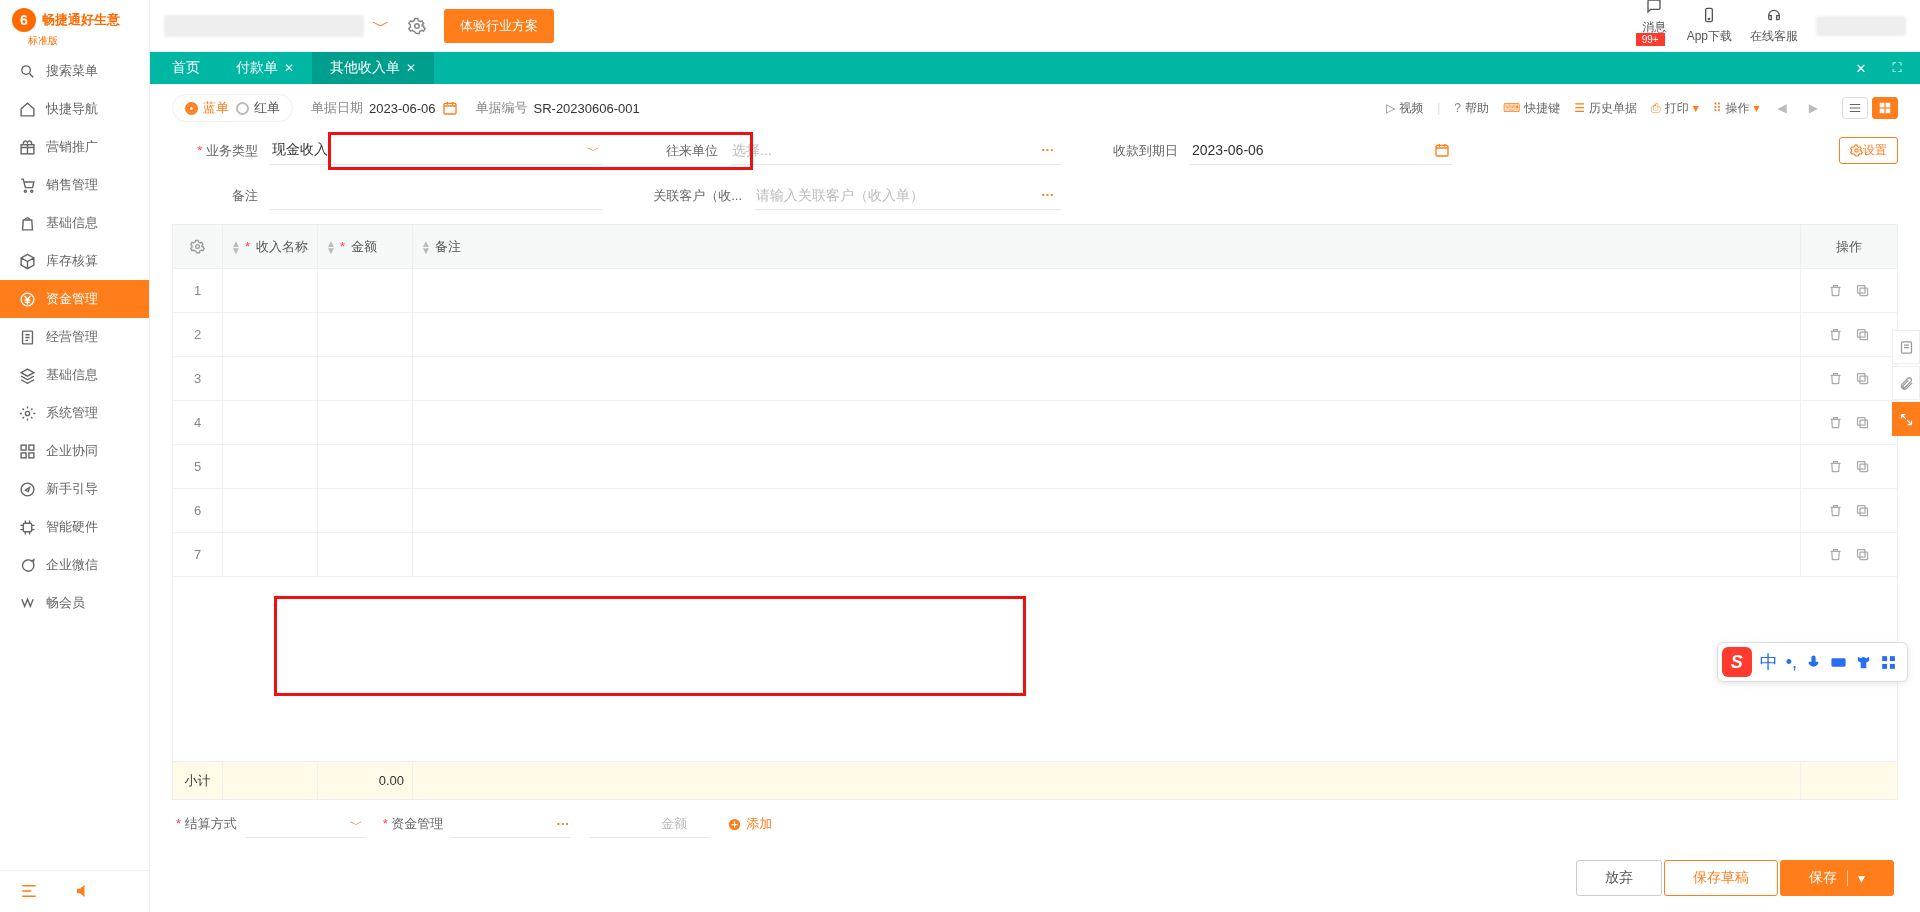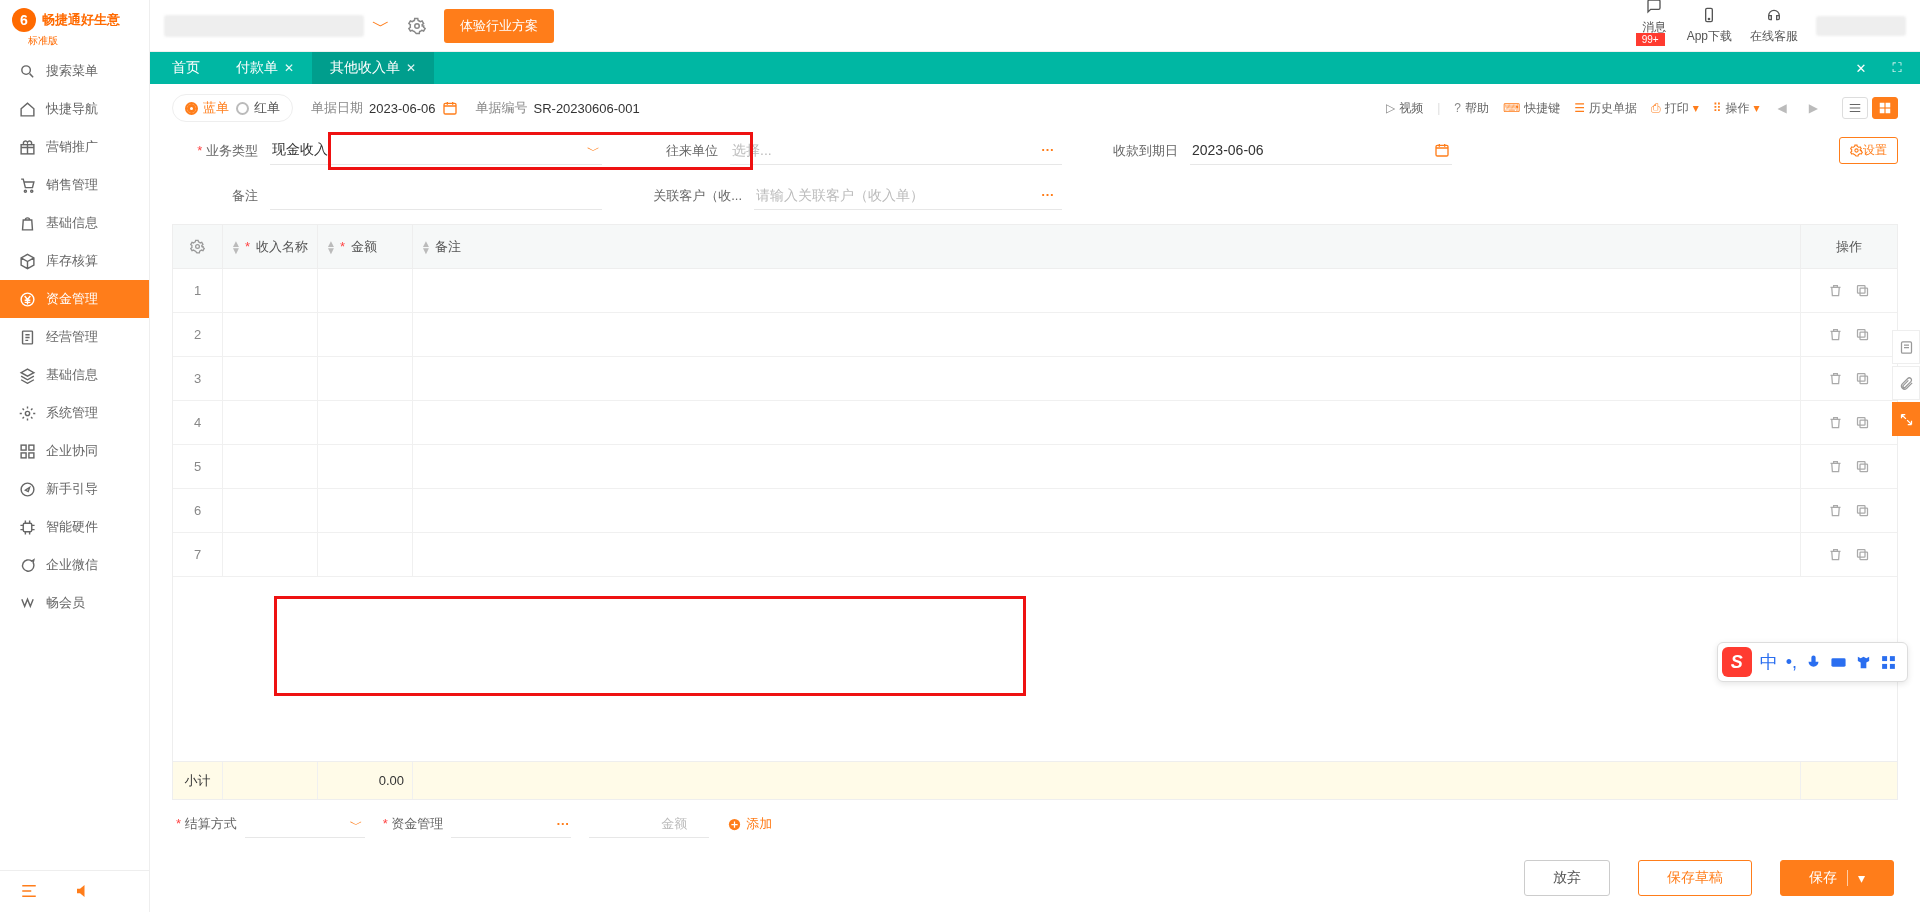--- a/index.html
+++ b/index.html
@@ -118,21 +118,21 @@
 .sfield{ display:flex; align-items:center; gap:8px;}
 .sfield .slabel{ color:#666;}
 .sfield .req::before{content:"* "; color:#f44;}
 .sinput{ border:none; border-bottom:1px solid #e7e7e7; padding:6px 22px 6px 2px; outline:none; width:120px; font-size:13px;}
 .sinput.amount{ width:120px; text-align:right;}
 .sinput::placeholder{color:#bbb;}
 .rel{ position:relative;}
 .add-link{ color:#ff7d1a; display:flex; align-items:center; gap:4px; cursor:pointer;}
 
 
-.footer{ height:56px; border-top:0; display:flex; align-items:center; justify-content:flex-end; gap:28px; padding:0 18px;}
+.footer{ height:56px; border-top:0; display:flex; align-items:center; justify-content:flex-end; gap:2px; padding:0 18px;}
 .btn{ padding:8px 28px; border-radius:3px; font-size:14px; cursor:pointer;}
 .btn-ghost{ background:#fff; border:1px solid #ccc; color:#555;}
 .btn-outline{ background:#fff; border:1px solid #ff7d1a; color:#ff7d1a;}
 .btn-primary{ background:#ff7d1a; border:1px solid #ff7d1a; color:#fff; display:flex; align-items:center; gap:10px;}
 .btn-primary .div{ width:1px; height:16px; background:rgba(255,255,255,.6);}
 
 
 .ime-bar{ position:fixed; right:12px; bottom:230px; display:flex; align-items:center; gap:8px; background:#fff; border:1px solid #ddd; border-radius:6px; padding:4px 10px 4px 4px; box-shadow:0 2px 6px rgba(0,0,0,.1); z-index:20;}
 .ime-logo{ width:30px; height:30px; background:#ff3b30; border-radius:6px; color:#fff; display:flex; align-items:center; justify-content:center; font-weight:bold; font-style:italic; font-size:18px;}
 .ime-ic{ color:#2a6ef0; font-size:18px; }

